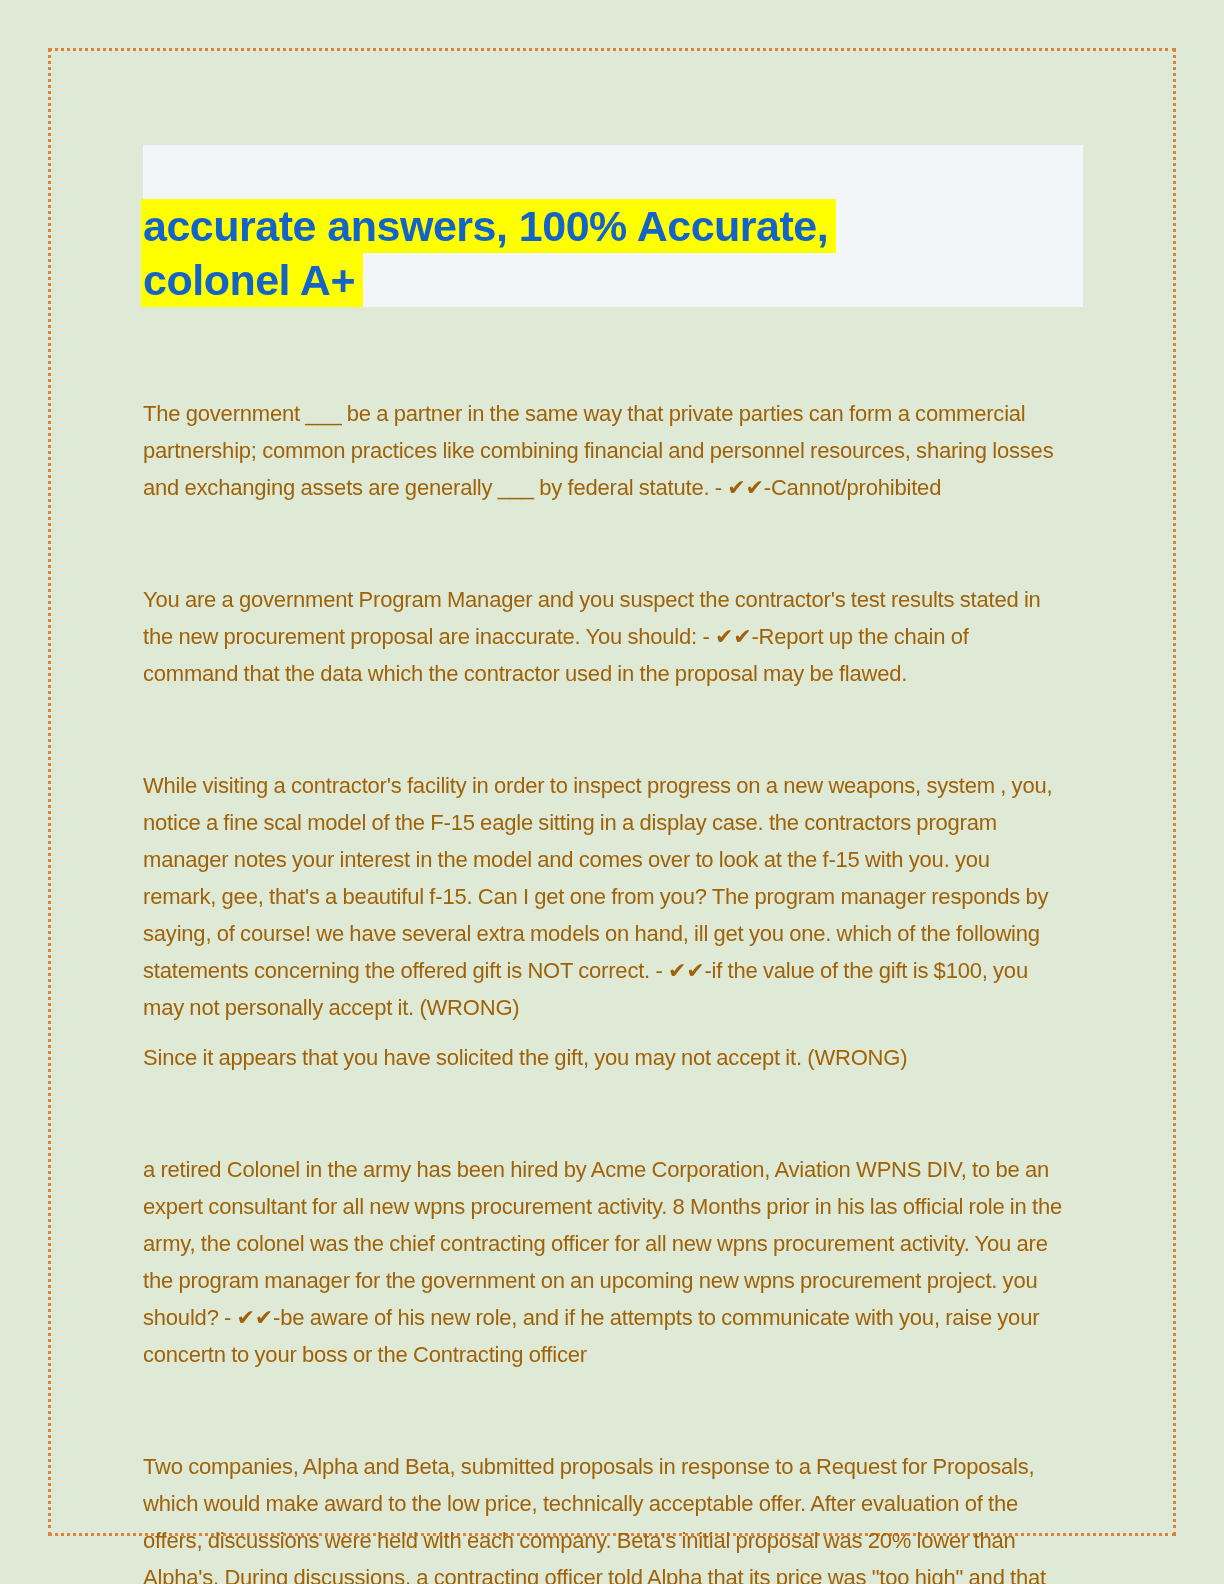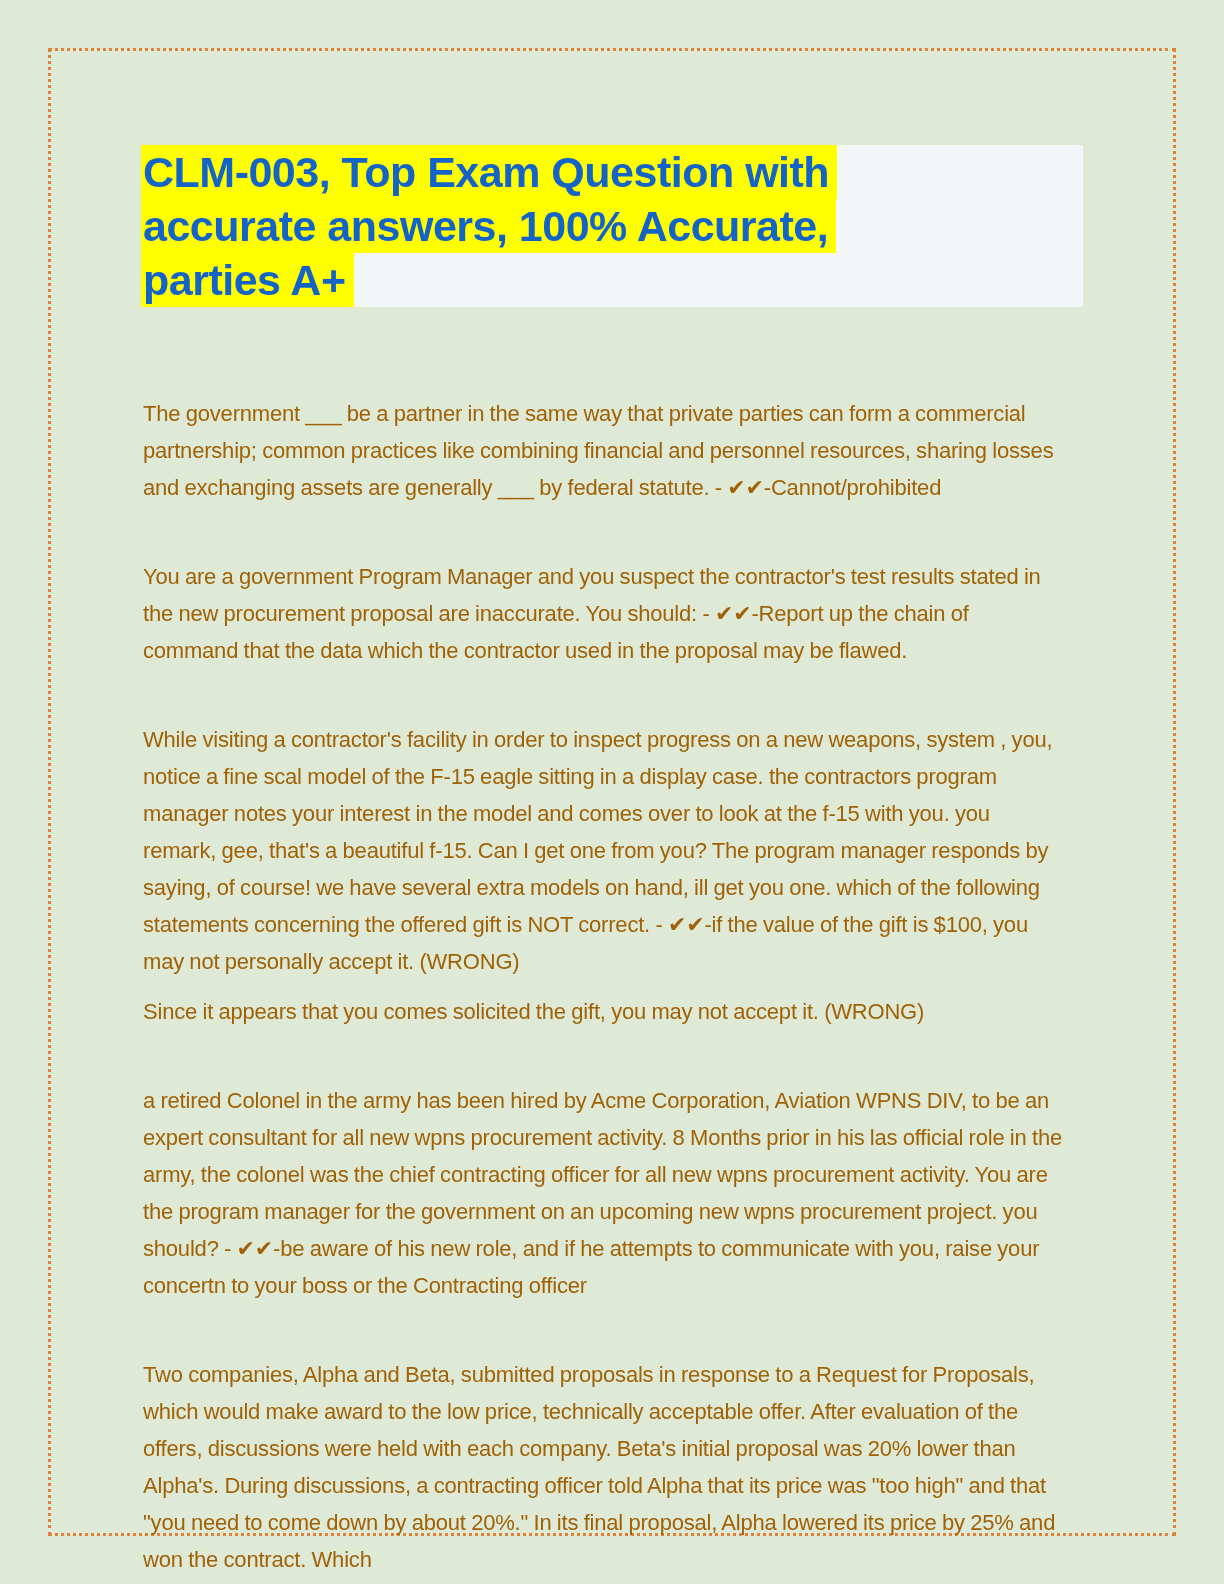--- a/index.html
+++ b/index.html
@@ -51,40 +51,40 @@
   .para {
     width: 925px;
     margin: 0 0 13px 0;
     font-size: 22px;
     line-height: 37px;
     color: #a16207;
     letter-spacing: -0.2px;
     word-spacing: -0.5px;
   }
   .para.gap-before {
-    margin-top: 52px;
+    margin-top: 75px;
   }
 </style>
 </head>
 <body>
 
 <div class="border-frame"></div>
 
 <div class="content">
 
   <div class="title-block">
-    <h1 class="doc-title"><span class="hl">CLM-003, Top Exam Question with</span><br><span class="hl">accurate answers, 100% Accurate,</span><br><span class="hl">parties A+</span></h1>
+    <h1 class="doc-title"><br><span class="hl">accurate answers, 100% Accurate,</span><br><span class="hl">colonel A+</span></h1>
   </div>
 
   <p class="para">The government ___ be a partner in the same way that private parties can form a commercial partnership; common practices like combining financial and personnel resources, sharing losses and exchanging assets are generally ___ by federal statute. - ✔✔-Cannot/prohibited</p>
 
   <p class="para gap-before">You are a government Program Manager and you suspect the contractor's test results stated in the new procurement proposal are inaccurate. You should: - ✔✔-Report up the chain of command that the data which the contractor used in the proposal may be flawed.</p>
 
   <p class="para gap-before">While visiting a contractor's facility in order to inspect progress on a new weapons, system , you, notice a fine scal model of the F-15 eagle sitting in a display case. the contractors program manager notes your interest in the model and comes over to look at the f-15 with you. you remark, gee, that's a beautiful f-15. Can I get one from you? The program manager responds by saying, of course! we have several extra models on hand, ill get you one. which of the following statements concerning the offered gift is NOT correct. - ✔✔-if the value of the gift is $100, you may not personally accept it. (WRONG)</p>
 
-  <p class="para">Since it appears that you comes solicited the gift, you may not accept it. (WRONG)</p>
+  <p class="para">Since it appears that you have solicited the gift, you may not accept it. (WRONG)</p>
 
 
   <p class="para gap-before">a retired Colonel in the army has been hired by Acme Corporation, Aviation WPNS DIV, to be an expert consultant for all new wpns procurement activity. 8 Months prior in his las official role in the army, the colonel was the chief contracting officer for all new wpns procurement activity. You are the program manager for the government on an upcoming new wpns procurement project. you should? - ✔✔-be aware of his new role, and if he attempts to communicate with you, raise your concertn to your boss or the Contracting officer</p>
 
   <p class="para gap-before">Two companies, Alpha and Beta, submitted proposals in response to a Request for Proposals, which would make award to the low price, technically acceptable offer. After evaluation of the offers, discussions were held with each company. Beta's initial proposal was 20% lower than Alpha's. During discussions, a contracting officer told Alpha that its price was "too high" and that "you need to come down by about 20%." In its final proposal, Alpha lowered its price by 25% and won the contract. Which</p>
 
 </div>
 
 </body></html>

